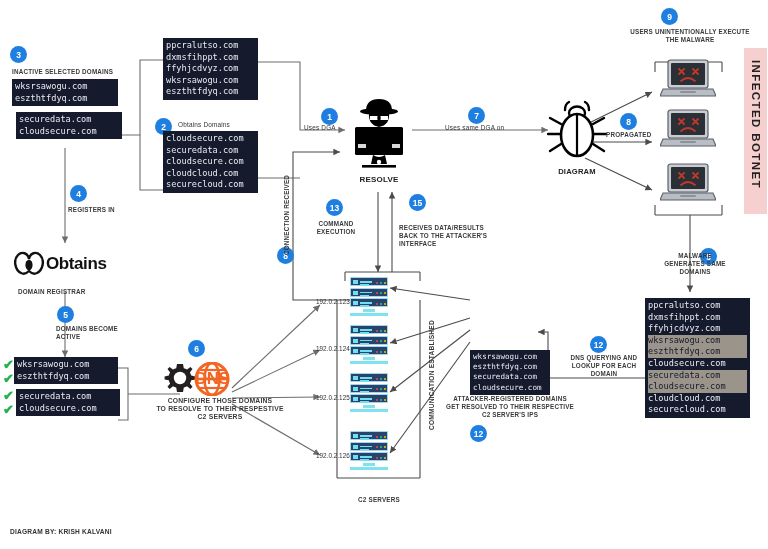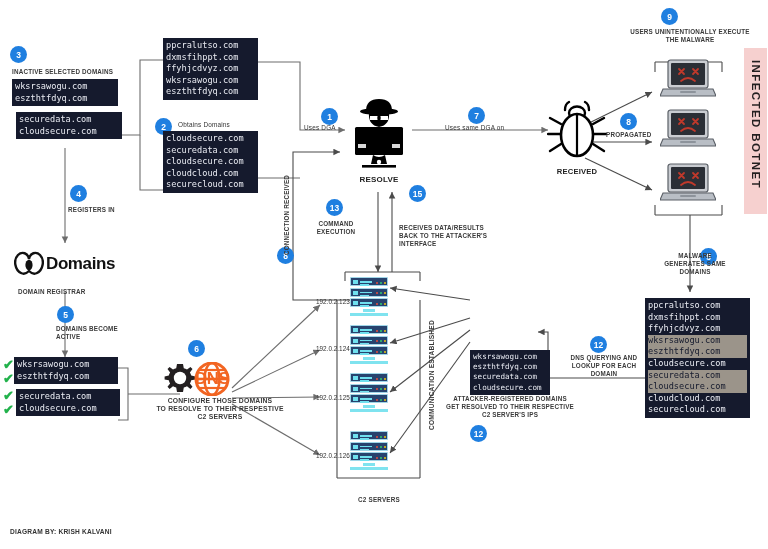--- a/index.html
+++ b/index.html
@@ -190,21 +190,21 @@
         <path d="M13,34 L1,34"></path>
           <path d="M47,34 L59,34"></path>
         <path d="M14,44 L3,51"></path>
           <path d="M46,44 L57,51"></path>
       </g>
       <ellipse cx="30" cy="13" rx="8" ry="6.5" fill="none" stroke="#000" stroke-width="2.4"></ellipse>
       <ellipse cx="30" cy="35" rx="16" ry="21" fill="#fff" stroke="#000" stroke-width="2.6"></ellipse>
       <line x1="30" y1="15" x2="30" y2="56" stroke="#000" stroke-width="2.2"></line>
     </svg>
   </div>
-  <div class="cap ctr" style="left:545px;top:168px;width:64px;font-size:7.6px;text-transform:none;color:#222;">RECEIVED</div>
+  <div class="cap ctr" style="left:545px;top:168px;width:64px;font-size:7.6px;text-transform:none;color:#222;">DIAGRAM</div>
 
   <div class="badge" style="left:620px;top:113px;">8</div>
   <div class="cap" style="left:606px;top:131px;">PROPAGATED</div>
 
   <div class="badge" style="left:661px;top:8px;">9</div>
   <div class="cap ctr" style="left:620px;top:28px;width:140px;white-space:pre-line;">USERS UNINTENTIONALLY EXECUTE
 THE MALWARE</div>
 
   <div class="laptop" style="left:660px;top:58px;">
     <svg viewBox="0 0 56 42" width="56" height="42">
@@ -285,21 +285,21 @@
 
   <div class="badge" style="left:70px;top:185px;">4</div>
   <div class="cap" style="left:68px;top:206px;">REGISTERS IN</div>
 
   <div class="abs" style="left:14px;top:251px;width:30px;height:24px;">
     <svg viewBox="0 0 30 24" width="30" height="24">
       <path d="M7,22 C1,19 -1,9 4,4 C8,0 14,2 15,8 C16,2 22,0 26,4 C31,9 29,19 23,22 C20,23.5 17,22 15,20 C13,22 10,23.5 7,22 Z" fill="none" stroke="#111" stroke-width="2.4"></path>
       <ellipse cx="15" cy="14" rx="3.6" ry="5.2" fill="#111"></ellipse>
     </svg>
   </div>
-  <div id="godaddy" style="left:46px;top:254px;">Domains</div>
+  <div id="godaddy" style="left:46px;top:254px;">Obtains</div>
   <div class="cap" style="left:18px;top:288px;">DOMAIN REGISTRAR</div>
 
   <div class="badge" style="left:57px;top:306px;">5</div>
   <div class="cap" style="left:56px;top:325px;width:80px;white-space:pre-line;">DOMAINS BECOME
 ACTIVE</div>
 
   <div class="tick" style="left:3px;top:359px;">✔</div>
   <div class="tick" style="left:3px;top:373px;">✔</div>
   <div class="dbox" style="left:14px;top:357px;width:104px;">
     <div class="row">wksrsawogu.com</div>
@@ -336,21 +336,21 @@
 TO RESOLVE TO THEIR RESPESTIVE
 C2 SERVERS</div>
 
   <div class="badge" style="left:277px;top:247px;">8</div>
   <div class="cap vert" style="left:283px;top:255px;width:120px;transform:rotate(-90deg);transform-origin:0 0;">CONNECTION RECEIVED</div>
 
   <div class="badge" style="left:326px;top:199px;">13</div>
   <div class="cap ctr" style="left:306px;top:220px;width:60px;white-space:pre-line;">COMMAND
 EXECUTION</div>
 
-  <div class="badge" style="left:409px;top:185px;">15</div>
+  <div class="badge" style="left:409px;top:194px;">15</div>
   <div class="cap" style="left:399px;top:224px;width:96px;white-space:pre-line;">RECEIVES DATA/RESULTS
 BACK TO THE ATTACKER'S
 INTERFACE</div>
 
   <div class="cap vert" style="left:428px;top:430px;width:140px;transform:rotate(-90deg);transform-origin:0 0;font-size:6.6px;">COMMUNICATION ESTABLISHED</div>
 
   <div class="iplbl" style="left:316px;top:298px;">192.0.2.123</div>
   <div class="srvstack" style="left:350px;top:277px;">
     <div class="srv">
         <span class="bay"></span>

